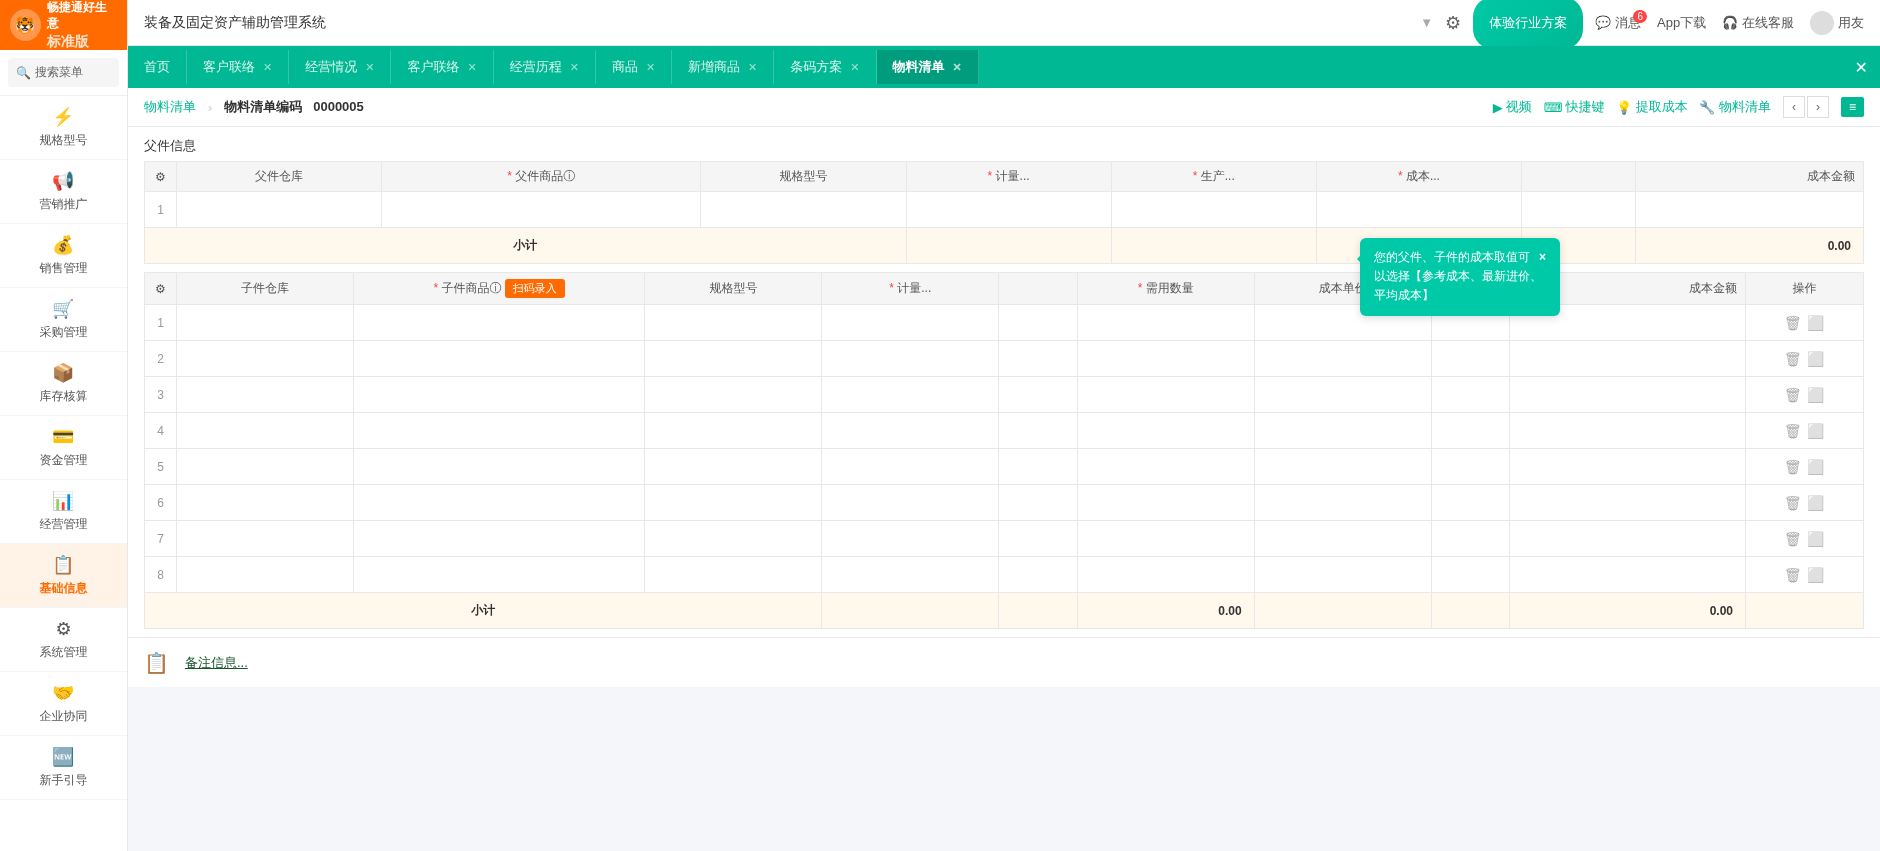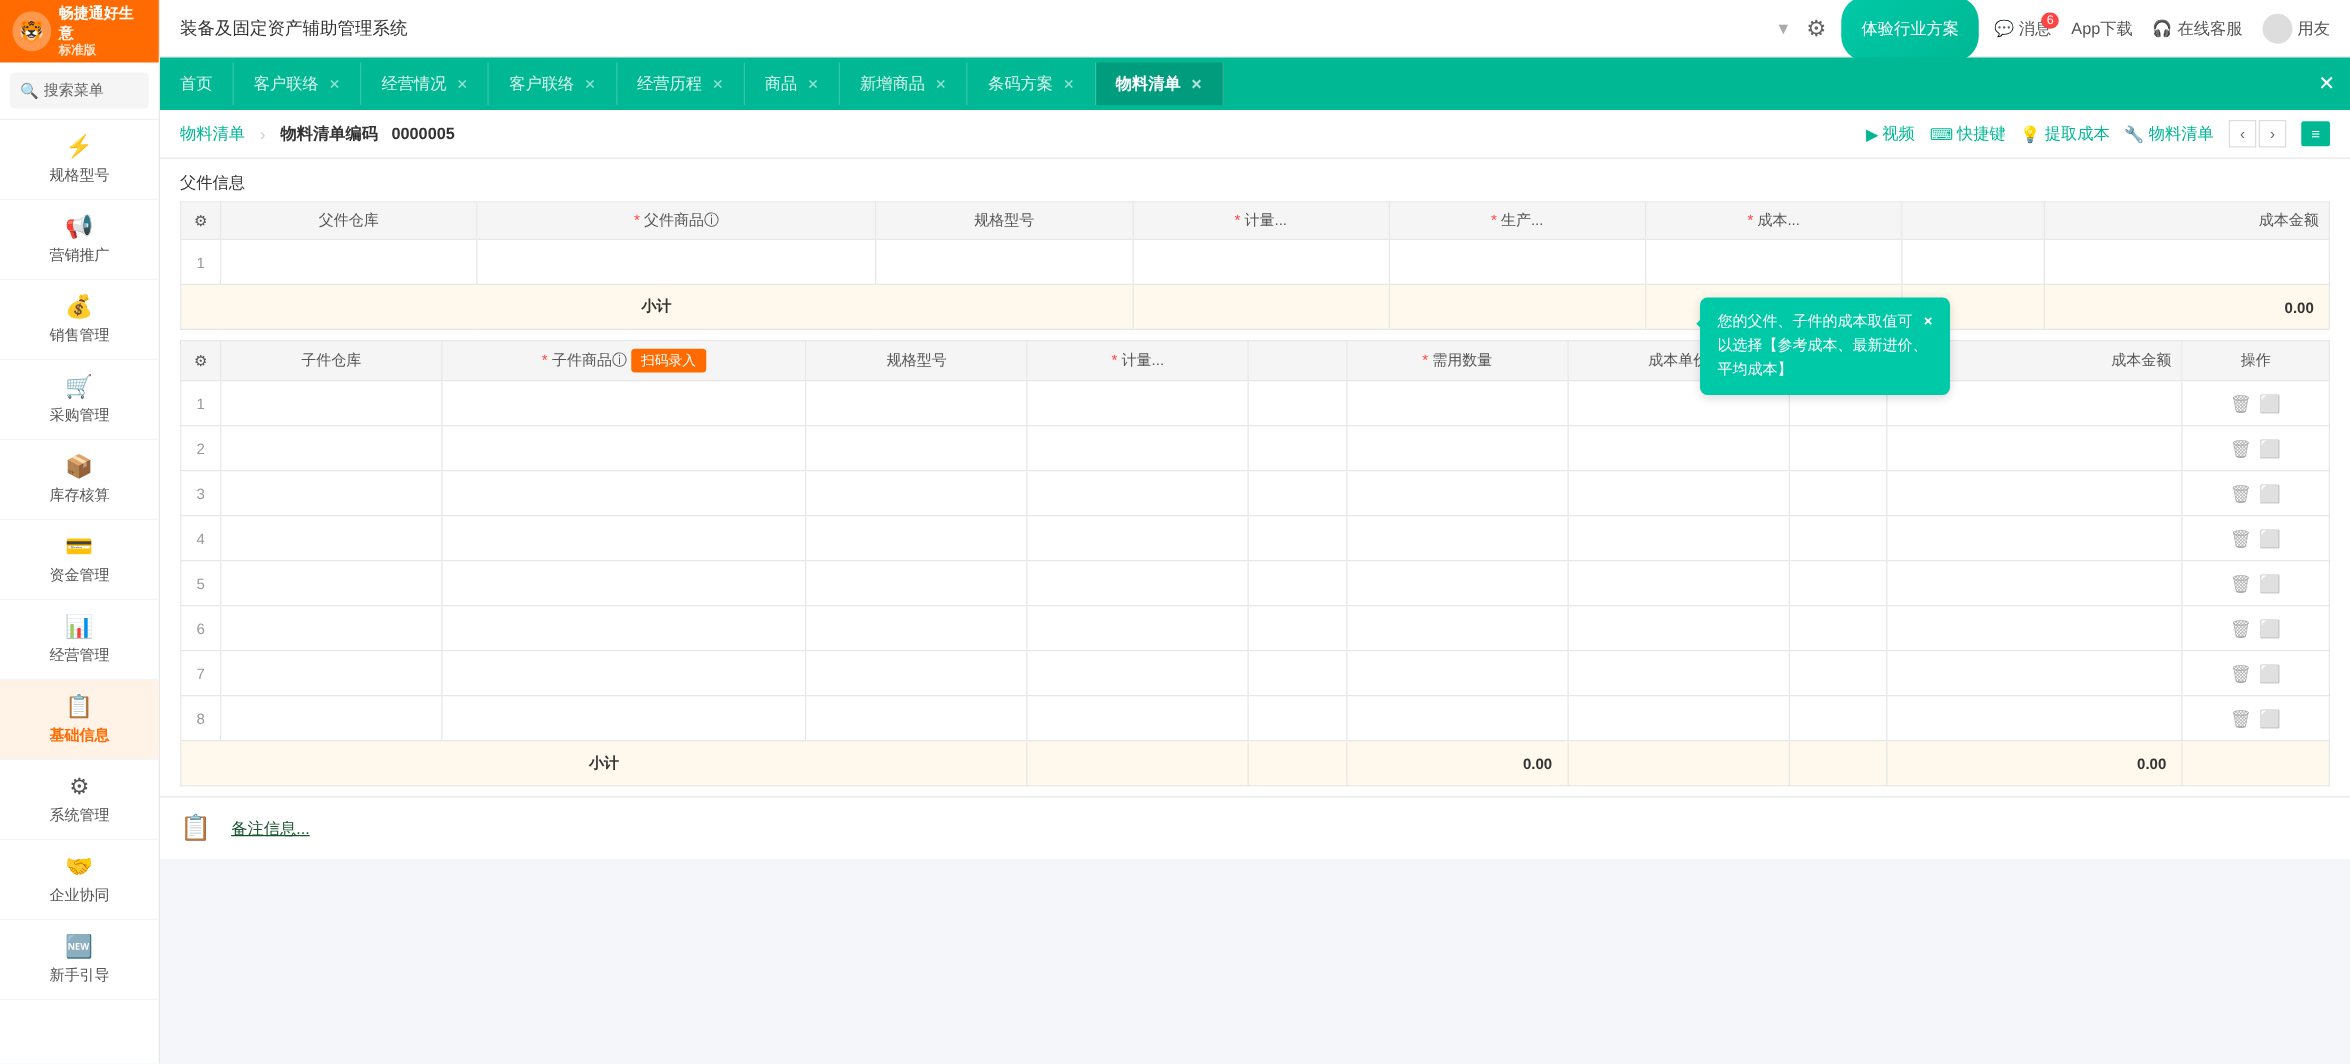--- a/index.html
+++ b/index.html
@@ -362,21 +362,21 @@
     }
   </style>
 </head>
 <body>
 
 <div class="sidebar">
   <div class="sidebar-logo">
     <div class="logo-icon">🐯</div>
     <div class="sidebar-logo-text">
       <div>畅捷通好生意</div>
-      <div style="font-size:10px;opacity:0.8">标准版</div>
+      <div style="font-size:14px;opacity:0.8">标准版</div>
     </div>
   </div>
 
   <div class="sidebar-search">
     <button class="sidebar-search-btn">
       <span>🔍</span>
       <span>搜索菜单</span>
     </button>
   </div>
 

